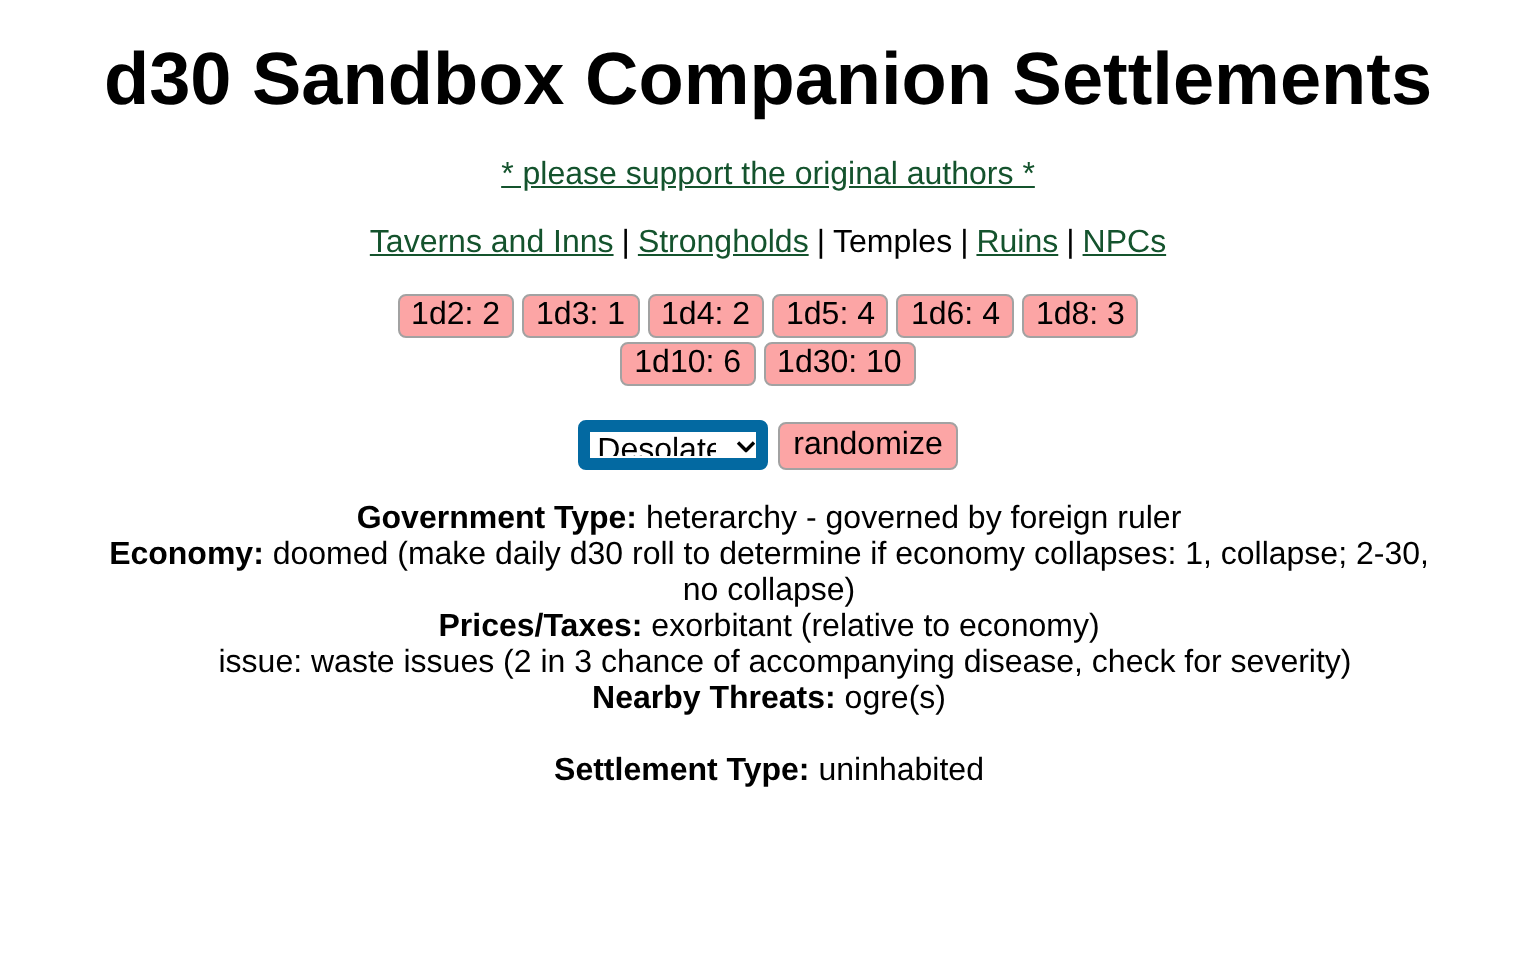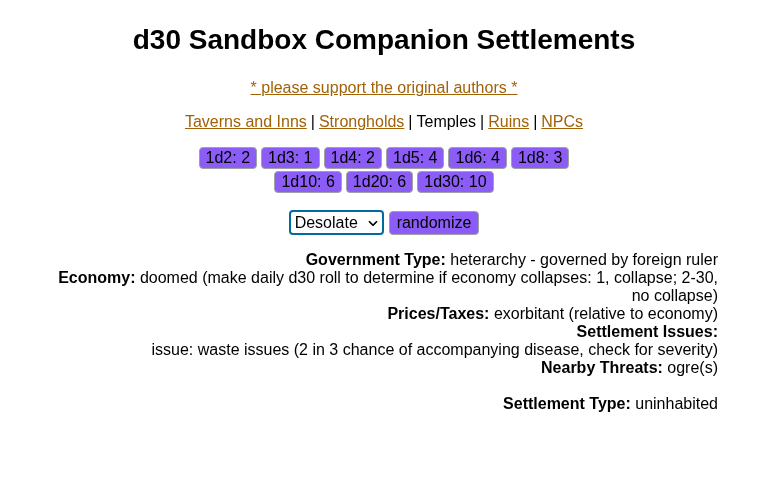--- a/index.html
+++ b/index.html
@@ -4,70 +4,70 @@
 <style>
   * { box-sizing: border-box; }
   html, body { margin: 0; padding: 0; background: #ffffff; }
   body {
     width: 768px; height: 480px; overflow: hidden;
     font-family: "Liberation Sans", sans-serif;
     font-size: 16px; color: #000;
   }
   h1.page-title {
     text-align: center;
-    font-size: 28px;
+    font-size: 37px;
     font-weight: bold;
     margin: 21px 0;
     line-height: 37px;
   }
   .center-row { text-align: center; margin: 16px 0; line-height: 18px; }
-  a.link { color: #a16207; text-decoration: underline; cursor: pointer; }
+  a.link { color: #14532d; text-decoration: underline; cursor: pointer; }
   .nav .sep { margin: 0 4px; }
   .dice-rows { margin: 16px 0; }
   .dice-row {
     display: flex; justify-content: center; align-items: center;
     column-gap: 4px; margin-bottom: 2px;
   }
   button.die-btn, button.action-btn {
     font-family: "Liberation Sans", sans-serif;
     font-size: 16px; color: #000;
-    background: #8b5cf6;
+    background: #fca5a5;
     border: 1px solid #a2a2a2;
     border-radius: 4px;
     padding: 1px 6px;
     line-height: 18px;
     cursor: pointer;
   }
   button.action-btn { padding: 2px 7px; }
   .controls {
     display: flex; justify-content: center; align-items: center;
     column-gap: 5px; margin: 17px 0 16px 0;
   }
   .select-wrap { position: relative; display: inline-block; }
   select.ctrl-select {
     -webkit-appearance: none; appearance: none;
     font-family: "Liberation Sans", sans-serif;
     font-size: 16px; color: #000;
     background: #ffffff;
-    border: 2px solid #0369a1;
+    border: 6px solid #0369a1;
     border-radius: 4px;
     height: 25px;
     padding: 1px 20px 1px 4px;
   }
   select.climate { width: 95px; }
   select.terrain { width: 112px; }
   .chev {
     position: absolute; right: 6px; top: 50%;
     transform: translateY(-46%);
     pointer-events: none; line-height: 0;
   }
   .results {
     margin: 0 50px 0 51px;
     line-height: 18px;
-    text-align: right;
+    text-align: center;
   }
   .results .line { min-height: 18px; }
   .results .indent { padding-left: 16px; }
   .results .lbl { font-weight: bold; }
   .blank-line { height: 18px; }
 </style>
 </head>
 <body>
 
 <h1 class="page-title">d30 Sandbox Companion Settlements</h1>
@@ -84,21 +84,20 @@
   <div class="dice-row">
     <button class="die-btn">1d2: 2</button>
     <button class="die-btn">1d3: 1</button>
     <button class="die-btn">1d4: 2</button>
     <button class="die-btn">1d5: 4</button>
     <button class="die-btn">1d6: 4</button>
     <button class="die-btn">1d8: 3</button>
   </div>
   <div class="dice-row">
     <button class="die-btn">1d10: 6</button>
-    <button class="die-btn">1d20: 6</button>
     <button class="die-btn">1d30: 10</button>
   </div>
 </div>
 
 <div class="controls">
   <span class="select-wrap">
     <select class="ctrl-select climate">
       <option>Desolate</option>
     </select>
     <span class="chev">
@@ -107,18 +106,17 @@
         </svg>
     </span>
   </span>
   <button class="action-btn">randomize</button>
 </div>
 
 <div class="results">
   <div class="line"><span class="lbl">Government Type:</span> <span class="val">heterarchy - governed by foreign ruler</span></div>
   <div class="line"><span class="lbl">Economy:</span> <span class="val">doomed (make daily d30 roll to determine if economy collapses: 1, collapse; 2-30, no collapse)</span></div>
   <div class="line"><span class="lbl">Prices/Taxes:</span> <span class="val">exorbitant (relative to economy)</span></div>
-  <div class="line"><span class="lbl">Settlement Issues:</span></div>
   <div class="line indent"><span class="val">issue: waste issues (2 in 3 chance of accompanying disease, check for severity)</span></div>
   <div class="line"><span class="lbl">Nearby Threats:</span> <span class="val">ogre(s)</span></div>
   <div class="blank-line"></div>
   <div class="line"><span class="lbl">Settlement Type:</span> <span class="val">uninhabited</span></div>
 </div>
 
 </body></html>

